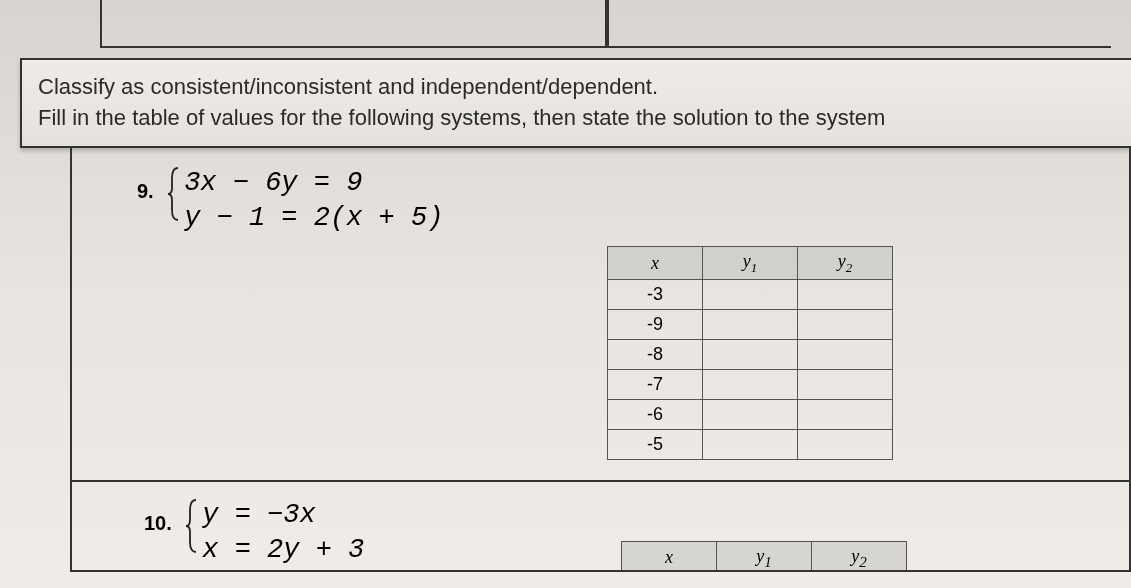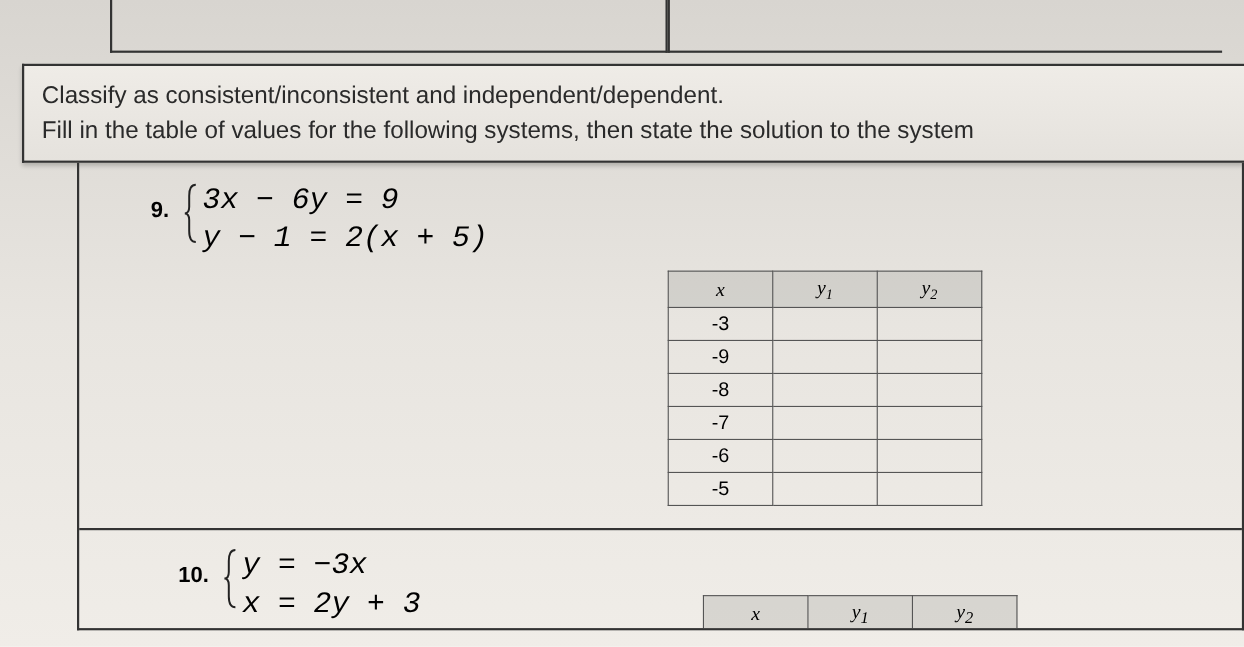--- a/index.html
+++ b/index.html
@@ -111,21 +111,20 @@
     }
     .values-table th sub {
       font-size: 13px;
     }
     .values-table td:first-child {
       text-align: center;
     }
     .problem-10 {
       padding: 16px 40px 0px 72px;
       position: relative;
-      margin-left: 18px;
     }
     .partial-table {
       border-collapse: collapse;
       margin-left: 477px;
       margin-top: -28px;
       position: relative;
     }
     .partial-table th {
       border: 1.5px solid #555;
       border-bottom: none;

